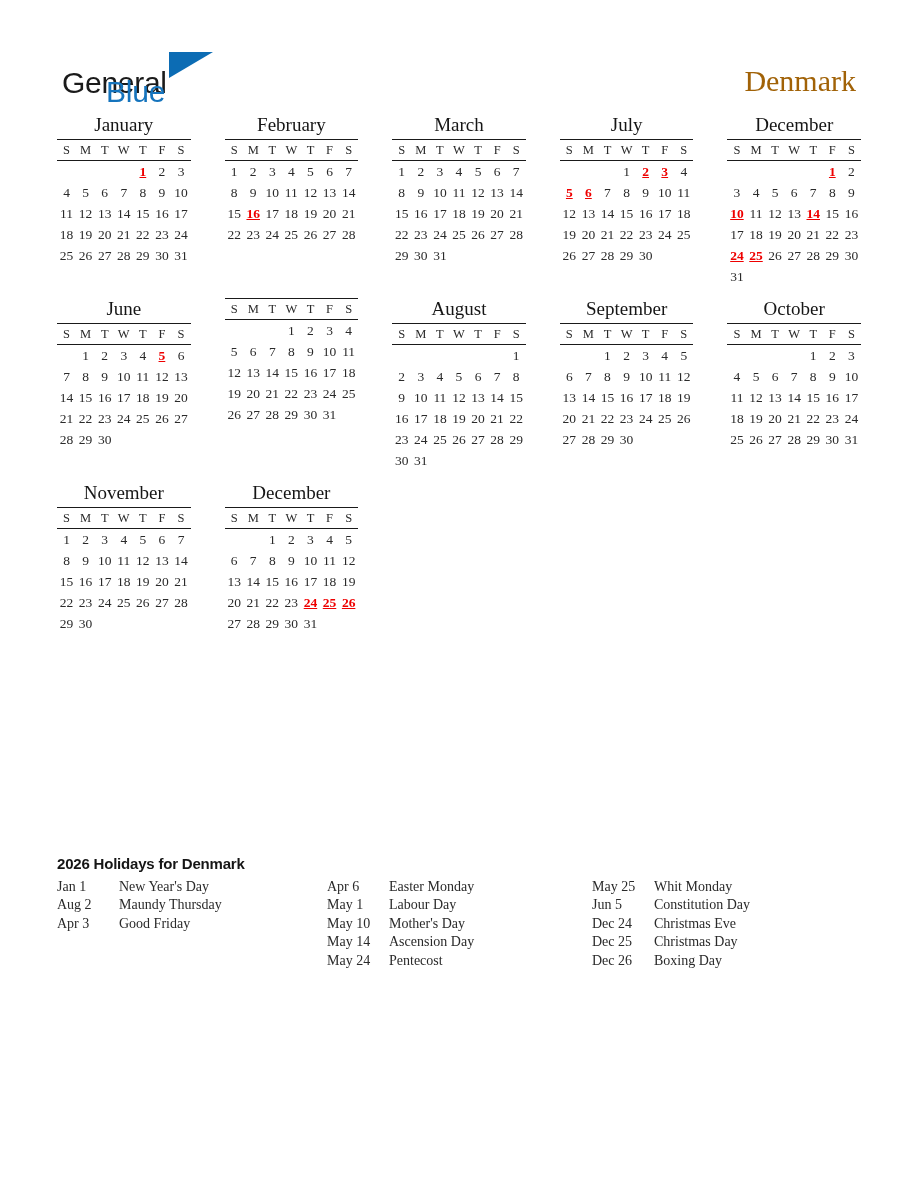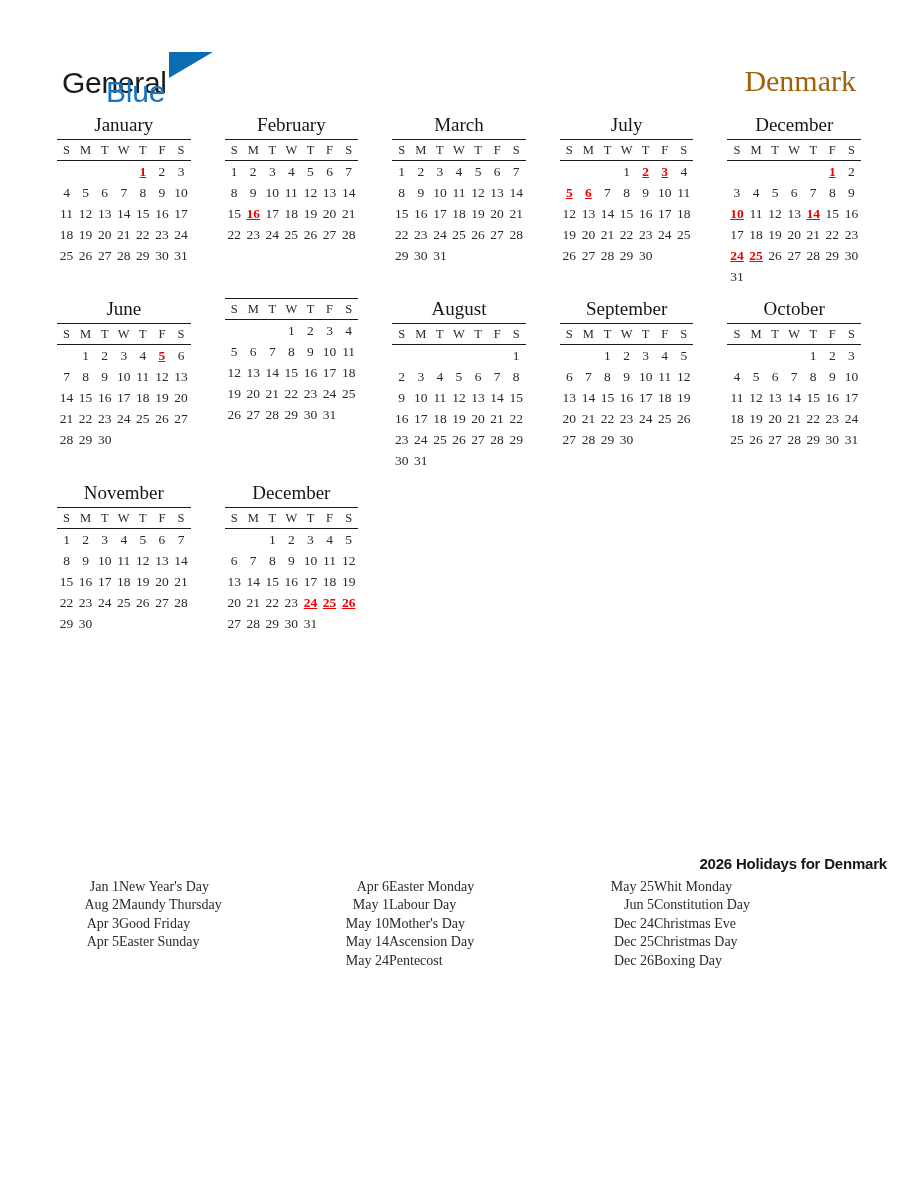--- a/index.html
+++ b/index.html
@@ -131,21 +131,20 @@
     text-decoration: underline;
     text-underline-offset: 1px;
   }
 
   
   .holidays {
     position: absolute;
     left: 57px;
     top: 855px;
     width: 830px;
-    text-align: right;
   }
   .holidays-title {
     font-family: "Liberation Sans", sans-serif;
     font-size: 15px;
     font-weight: bold;
     color: #161616;
     margin-bottom: 6px;
     letter-spacing: -0.2px;
   }
   .holiday-cols {
@@ -1053,24 +1052,20 @@
           <span class="holiday-name">New Year's Day</span>
         </div>
         <div class="holiday-row">
           <span class="holiday-date">Aug 2</span>
           <span class="holiday-name">Maundy Thursday</span>
         </div>
         <div class="holiday-row">
           <span class="holiday-date">Apr 3</span>
           <span class="holiday-name">Good Friday</span>
         </div>
-        <div class="holiday-row">
-          <span class="holiday-date">Apr 5</span>
-          <span class="holiday-name">Easter Sunday</span>
-        </div>
       </div>
       <div class="holiday-col">
         <div class="holiday-row">
           <span class="holiday-date">Apr 6</span>
           <span class="holiday-name">Easter Monday</span>
         </div>
         <div class="holiday-row">
           <span class="holiday-date">May 1</span>
           <span class="holiday-name">Labour Day</span>
         </div>

